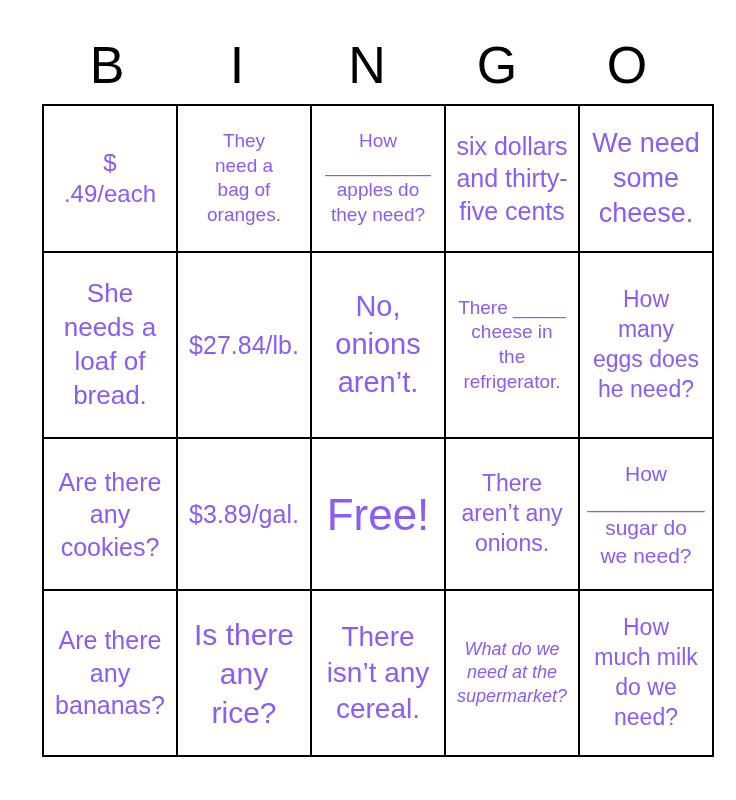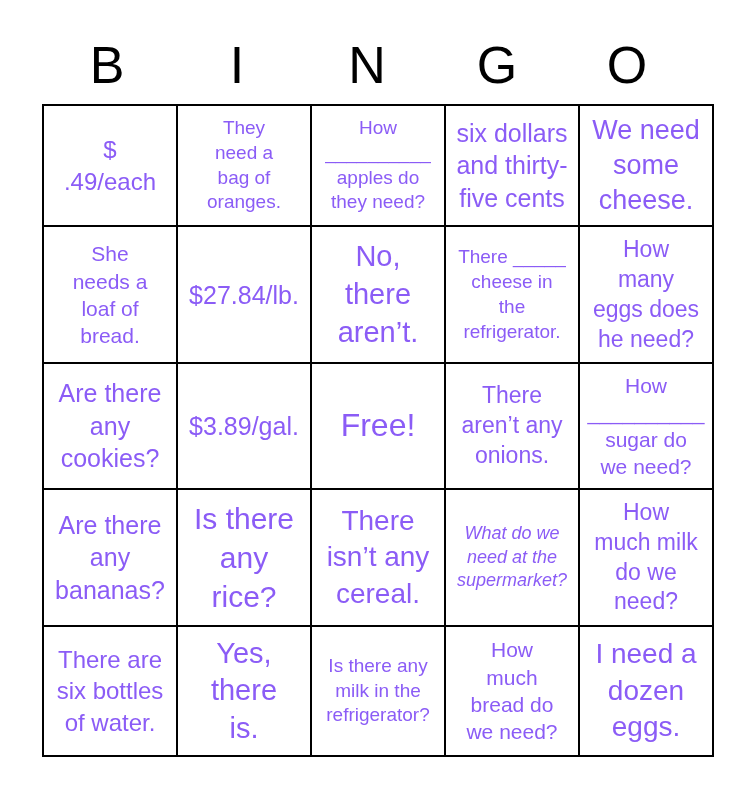--- a/index.html
+++ b/index.html
@@ -48,29 +48,29 @@
     vertical-align: middle;
     white-space: pre-line;
     line-height: 1.3;
     padding: 1px;
     color: #8b5cf6;
     background: #ffffff;
   }
   .fs18 { font-size: 18px; font-style: italic; }
   .fs19 { font-size: 19px; }
   .fs21 { font-size: 21px; }
-  .fs22 { font-size: 21px; margin-top: 13px; }
+  .fs22 { font-size: 26px; margin-top: 13px; }
   .fs23 { font-size: 23px; }
   .fs24 { font-size: 24px; }
   .fs25 { font-size: 25px; }
   .fs27 { font-size: 27px; }
   .fs28 { font-size: 28px; }
   .fs29 { font-size: 29px; }
   .fs30 { font-size: 30px; }
-  .fs46 { font-size: 32px; line-height: 1.1; }
+  .fs46 { font-size: 44px; line-height: 1.1; }
 </style>
 </head>
 <body>
 
 <div class="page">
 
   <div class="title">
     <span class="title-letter">B</span>
     <span class="title-letter">I</span>
     <span class="title-letter">N</span>
@@ -98,21 +98,21 @@
 some
 cheese.</td>
       </tr>
       <tr>
         <td class="cell fs22">She
 needs a
 loaf of
 bread.</td>
         <td class="cell fs25">$27.84/lb.</td>
         <td class="cell fs29">No,
-there
+onions
 aren’t.</td>
         <td class="cell fs19">There _____
 cheese in
 the
 refrigerator.</td>
         <td class="cell fs23">How
 many
 eggs does
 he need?</td>
       </tr>
@@ -141,34 +141,16 @@
 isn’t any
 cereal.</td>
         <td class="cell fs18">What do we
 need at the
 supermarket?</td>
         <td class="cell fs23">How
 much milk
 do we
 need?</td>
       </tr>
-      <tr>
-        <td class="cell fs24">There are
-six bottles
-of water.</td>
-        <td class="cell fs29">Yes,
-there
-is.</td>
-        <td class="cell fs19">Is there any
-milk in the
-refrigerator?</td>
-        <td class="cell fs21">How
-much
-bread do
-we need?</td>
-        <td class="cell fs28">I need a
-dozen
-eggs.</td>
-      </tr>
     </tbody>
   </table>
 
 </div>
 
 </body></html>

